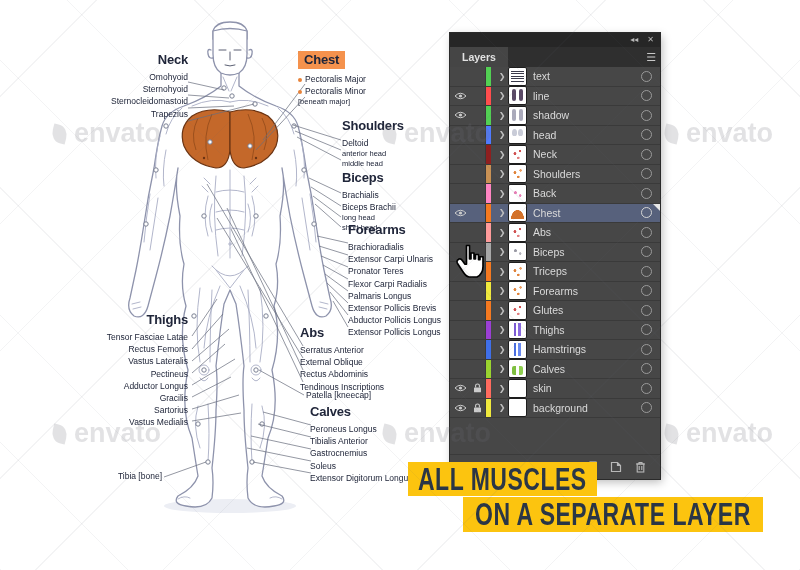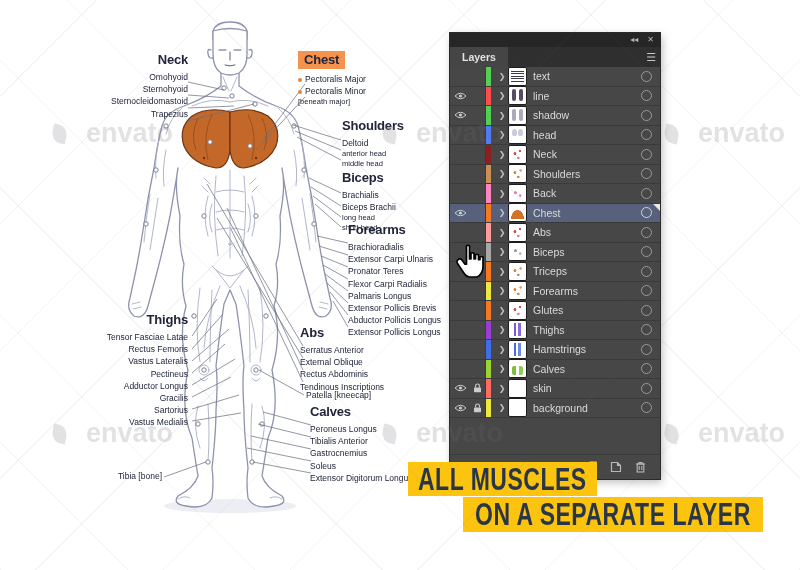--- a/index.html
+++ b/index.html
@@ -4,21 +4,21 @@
 <style>
   html,body{margin:0;padding:0;}
   body{width:800px;height:570px;background:#ffffff;position:relative;overflow:hidden;
        font-family:"Liberation Sans",sans-serif;}
   .stage{position:absolute;inset:0;}
 
   
   .hatch{position:absolute;inset:0;z-index:44;pointer-events:none;
     background-image:repeating-linear-gradient(45deg,rgba(90,95,110,.07) 0 1px,transparent 1px 90px),
                      repeating-linear-gradient(-45deg,rgba(90,95,110,.07) 0 1px,transparent 1px 90px);}
-  .wm{position:absolute;display:flex;align-items:center;gap:19px;color:rgba(110,112,120,.20);
+  .wm{position:absolute;display:flex;align-items:center;gap:7px;color:rgba(110,112,120,.20);
       font-size:27px;font-weight:bold;z-index:45;pointer-events:none;}
   .wm .leaf{width:15px;height:18px;background:rgba(110,112,120,.20);
       border-radius:2% 65% 2% 65%;transform:rotate(14deg);}
 
   
   .figure{position:absolute;left:120px;top:18px;width:220px;height:500px;z-index:1;}
   .leaders{position:absolute;inset:0;z-index:2;pointer-events:none;}
 
   
   .lgroup{position:absolute;color:#20263a;z-index:3;}

